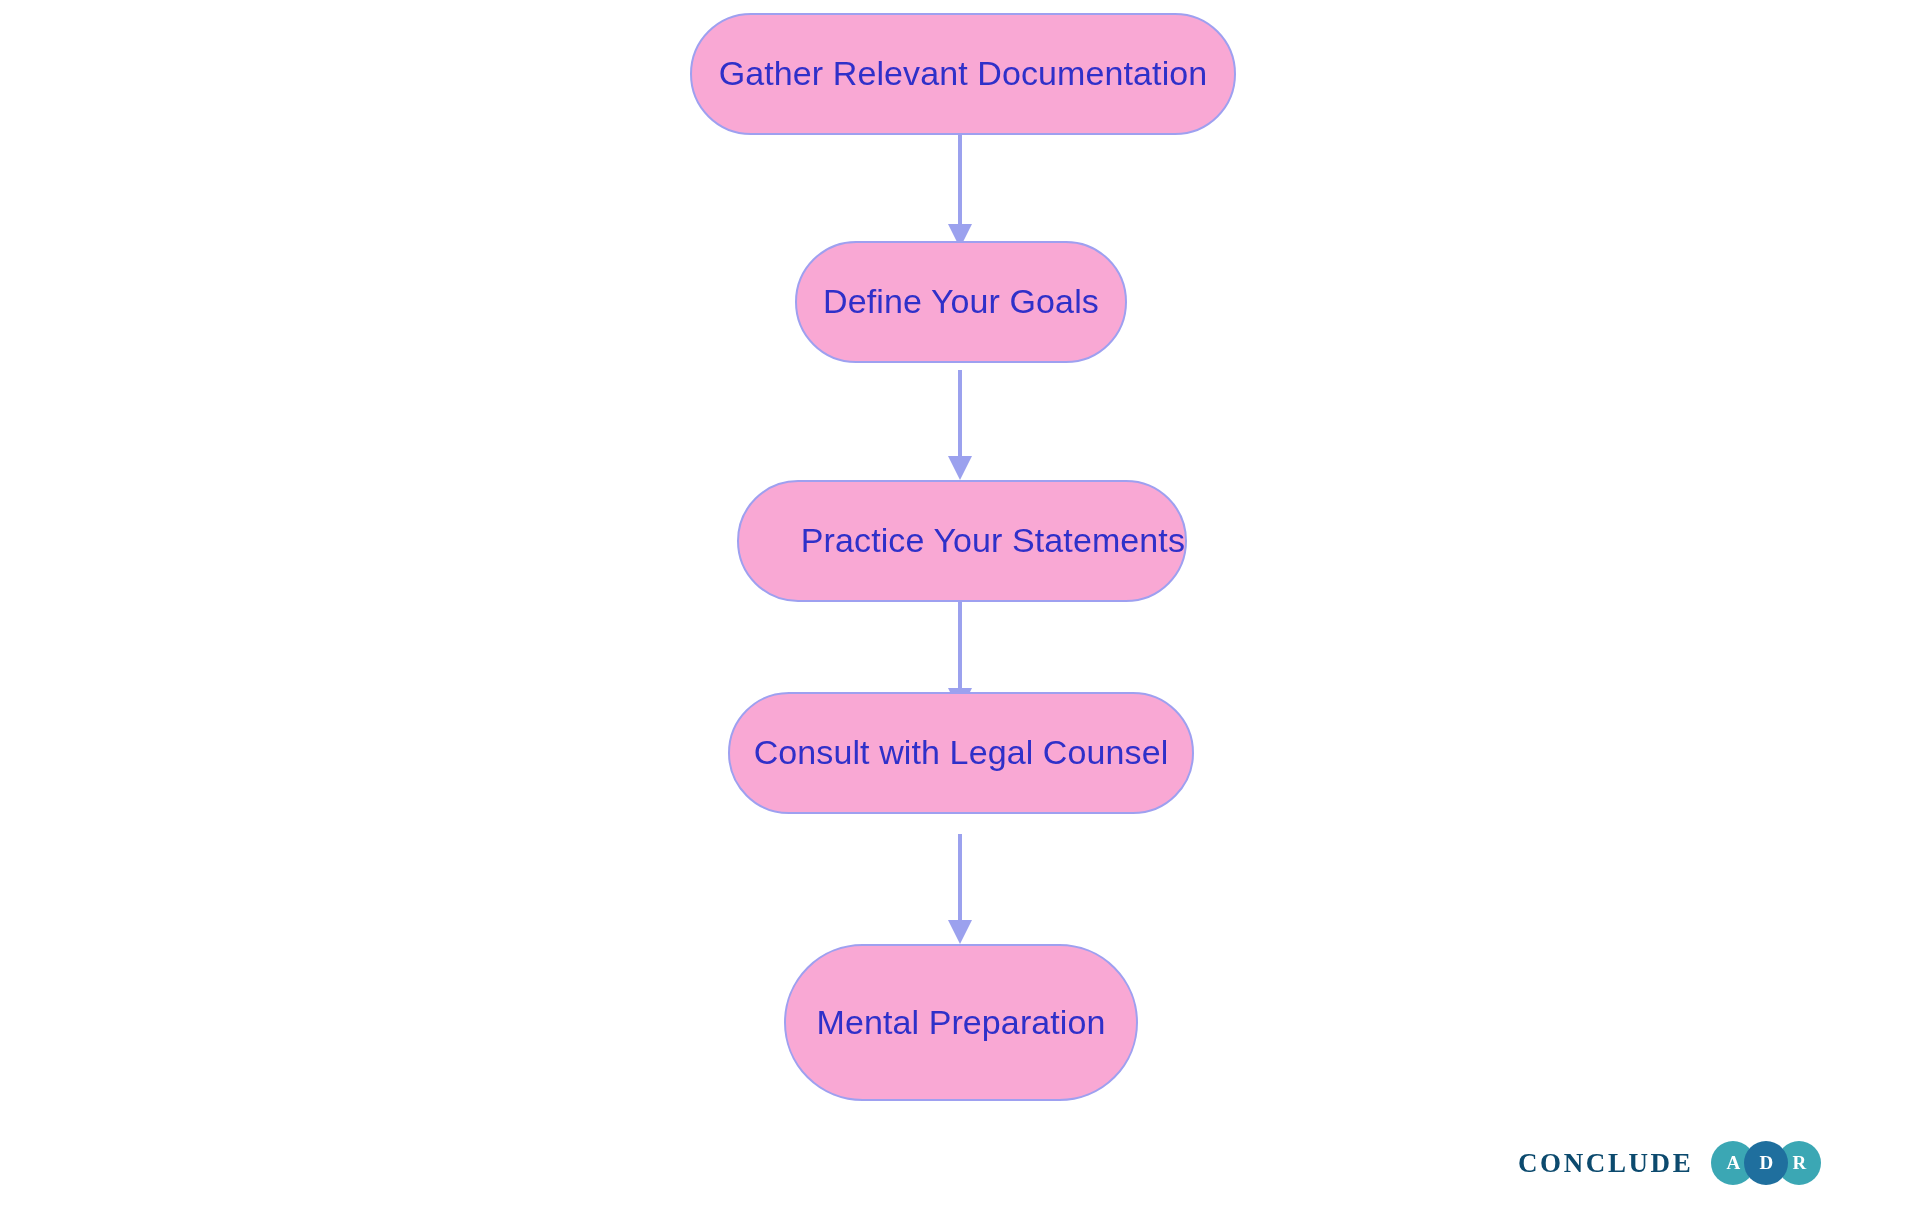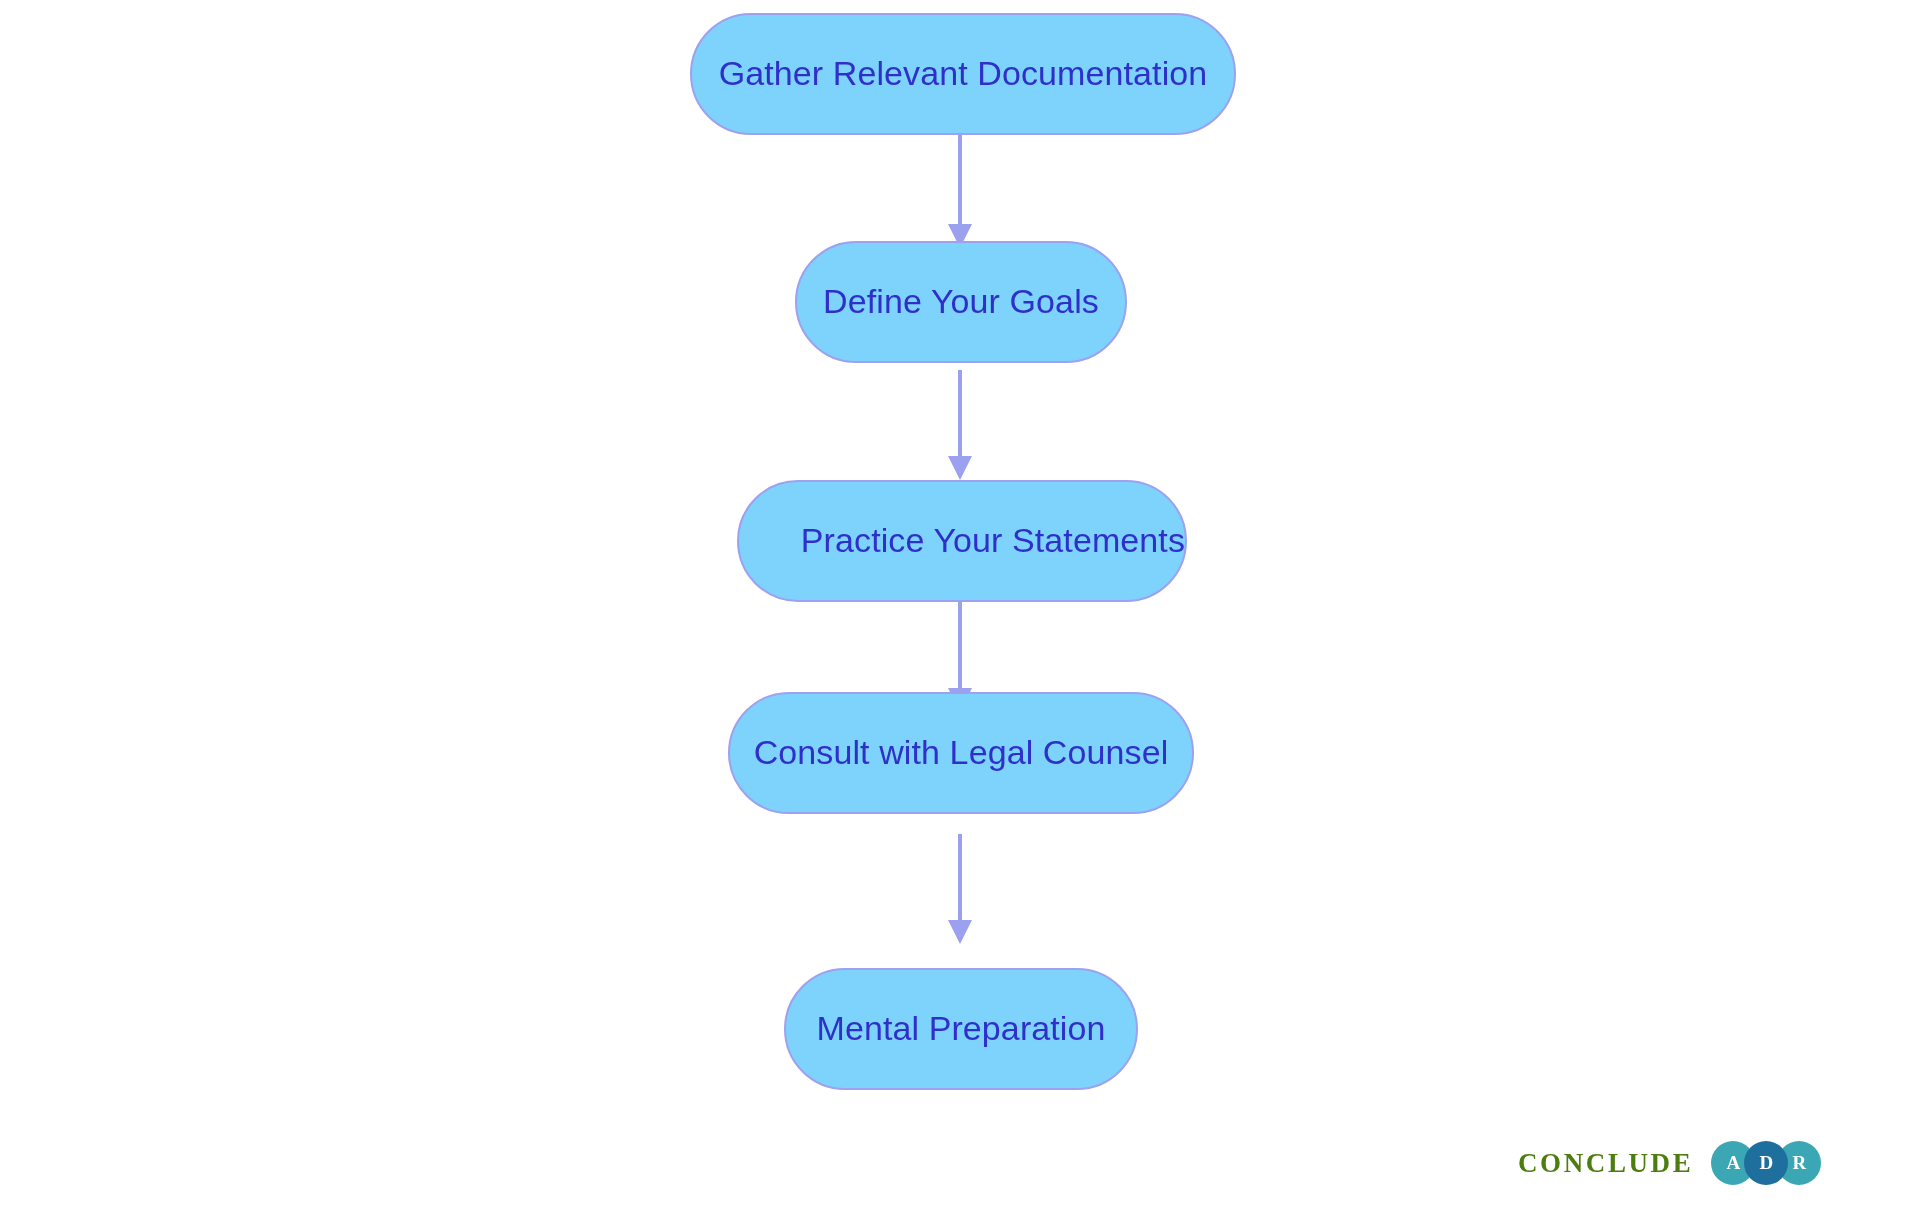--- a/index.html
+++ b/index.html
@@ -28,21 +28,21 @@
     left: 0;
     top: 0;
     width: 1920px;
     height: 1100px;
   }
 
   
   .node {
     position: absolute;
     box-sizing: border-box;
-    background: #7dd3fc;
+    background: #f9a8d4;
     border: 2px solid #9ea0f0;
     border-radius: 999px;
     display: flex;
     align-items: center;
     justify-content: center;
     text-align: center;
   }
   .node-label {
     color: #2f30c9;
     font-family: "Liberation Sans", sans-serif;
@@ -51,21 +51,21 @@
     letter-spacing: 0.1px;
     line-height: 1.1;
     white-space: nowrap;
     user-select: none;
   }
 
   .node-1 { left: 690px;  top: 13px;  width: 546px; height: 122px; }
   .node-2 { left: 795px;  top: 241px; width: 332px; height: 122px; }
   .node-3 { left: 737px;  top: 480px; width: 450px; height: 122px; justify-content: flex-end; }
   .node-4 { left: 728px;  top: 692px; width: 466px; height: 122px; }
-  .node-5 { left: 784px;  top: 944px; width: 354px; height: 122px; margin-top: 24px; }
+  .node-5 { left: 784px;  top: 944px; width: 354px; height: 157px; }
 
   
   .connector {
     position: absolute;
     left: 0;
     top: 0;
     width: 1920px;
     height: 1100px;
     pointer-events: none;
   }
@@ -78,21 +78,21 @@
     height: 50px;
     display: flex;
     align-items: center;
     gap: 18px;
   }
   .brand-wordmark {
     font-family: "Liberation Serif", "DejaVu Serif", serif;
     font-size: 27px;
     font-weight: 700;
     letter-spacing: 2.6px;
-    color: #4d7c0f;
+    color: #0c4a6e;
     line-height: 1;
     white-space: nowrap;
   }
   .brand-circles {
     position: relative;
     width: 110px;
     height: 44px;
   }
   .brand-circle {
     position: absolute;

